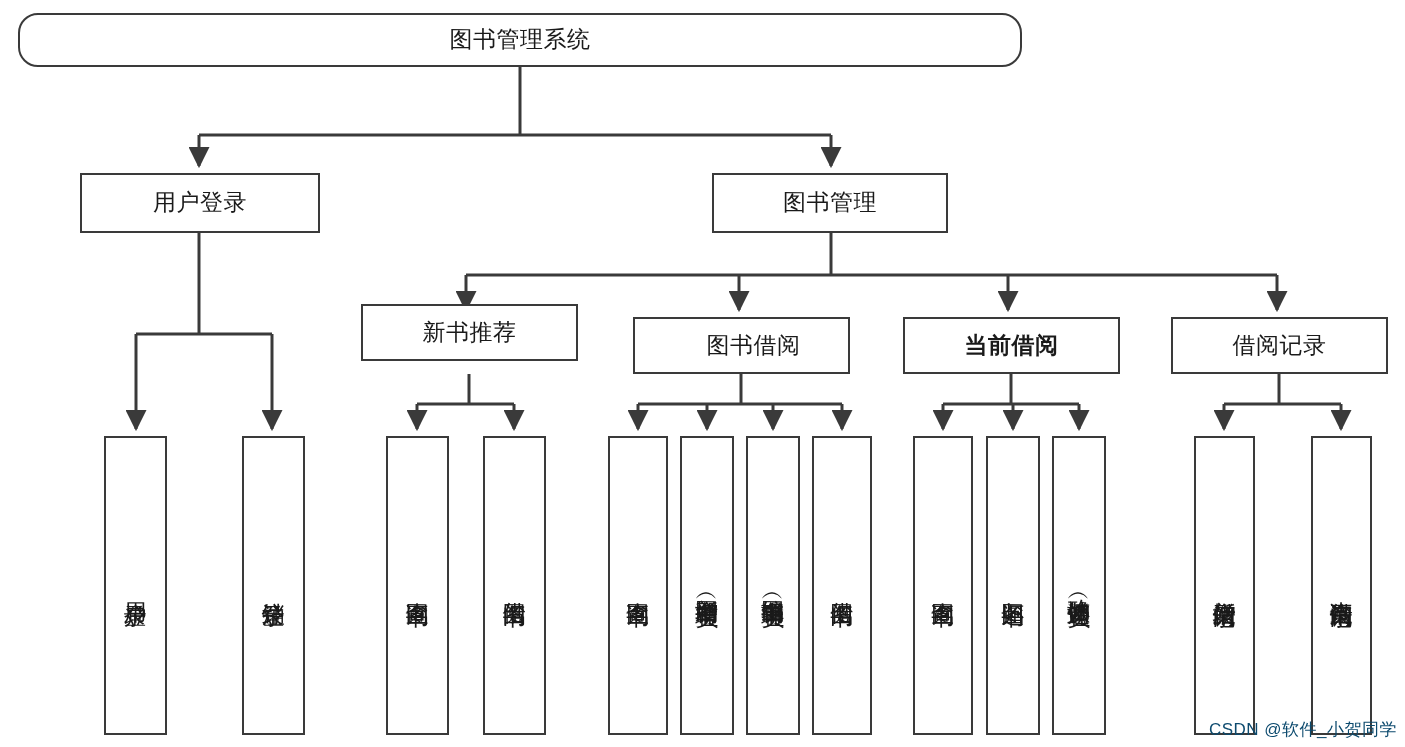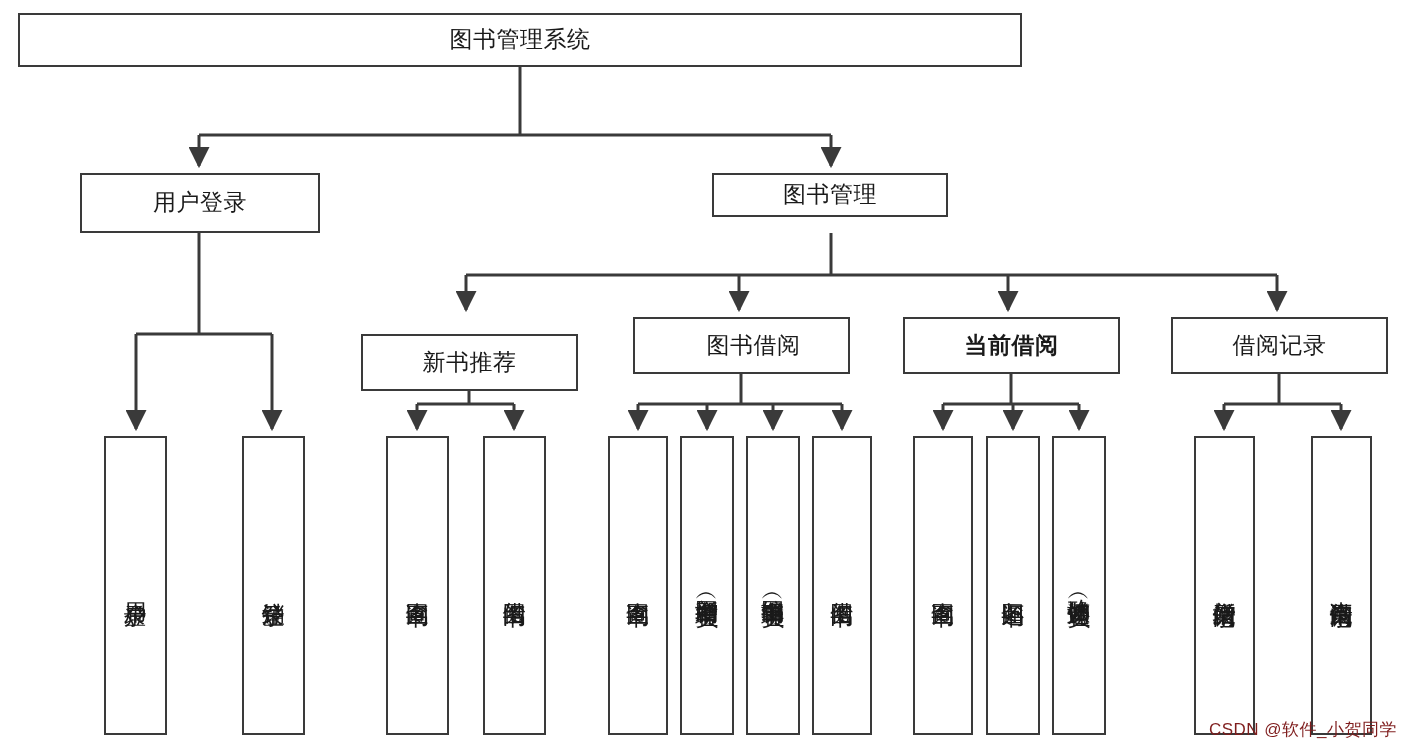--- a/index.html
+++ b/index.html
@@ -57,21 +57,21 @@
     font-size: 23px;
     line-height: 1.06;
     letter-spacing: 1px;
     white-space: nowrap;
   }
   #watermark {
     position: absolute;
     right: 8px;
     bottom: 6px;
     font-size: 17px;
-    color: #7f1d1d;
+    color: #0c4a6e;
     letter-spacing: 0.5px;
     white-space: nowrap;
   }
 </style>
 </head>
 <body>
 
 <div id="canvas">
 
   <svg class="wires" viewBox="0 0 1405 747" xmlns="http://www.w3.org/2000/svg">
@@ -117,32 +117,32 @@
       <path d="M 1013 404 L 1013 429" marker-end="url(#arrow)"></path>
       <path d="M 1079 404 L 1079 429" marker-end="url(#arrow)"></path>
 
       <path d="M 1279 374 L 1279 404"></path>
       <path d="M 1224 404 L 1341 404"></path>
       <path d="M 1224 404 L 1224 429" marker-end="url(#arrow)"></path>
       <path d="M 1341 404 L 1341 429" marker-end="url(#arrow)"></path>
     </g>
   </svg>
 
-  <div class="node root horiz" style="left: 18px; top: 13px; width: 1004px; height: 54px;">
+  <div class="node root horiz" style="left: 18px; top: 13px; width: 1004px; height: 54px; border-radius: 20px;">
     <span class="label">图书管理系统</span>
   </div>
 
   <div class="node horiz" style="left: 80px; top: 173px; width: 240px; height: 60px;">
     <span class="label">用户登录</span>
   </div>
-  <div class="node horiz" style="left: 712px; top: 173px; width: 236px; height: 44px;">
+  <div class="node horiz" style="left: 712px; top: 173px; width: 236px; height: 60px;">
     <span class="label">图书管理</span>
   </div>
 
-  <div class="node horiz" style="left: 361px; top: 334px; width: 217px; height: 57px;">
+  <div class="node horiz" style="left: 361px; top: 304px; width: 217px; height: 57px;">
     <span class="label">新书推荐</span>
   </div>
   <div class="node horiz" style="left: 633px; top: 317px; width: 217px; height: 57px; padding-left: 24px;">
     <span class="label">图书借阅</span>
   </div>
   <div class="node horiz" style="left: 903px; top: 317px; width: 217px; height: 57px; font-weight: bold;">
     <span class="label">当前借阅</span>
   </div>
   <div class="node horiz" style="left: 1171px; top: 317px; width: 217px; height: 57px; justify-content: center;">
     <span class="label">借阅记录</span>

